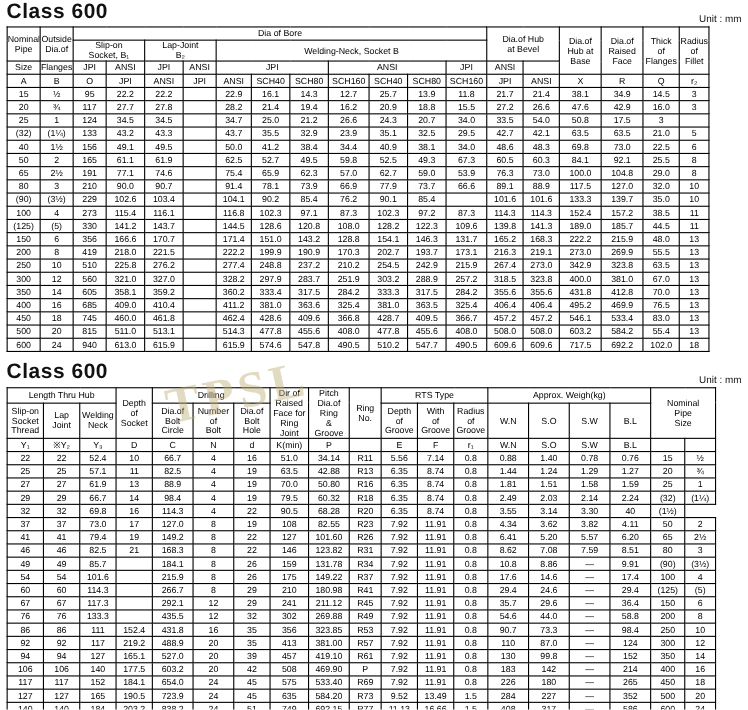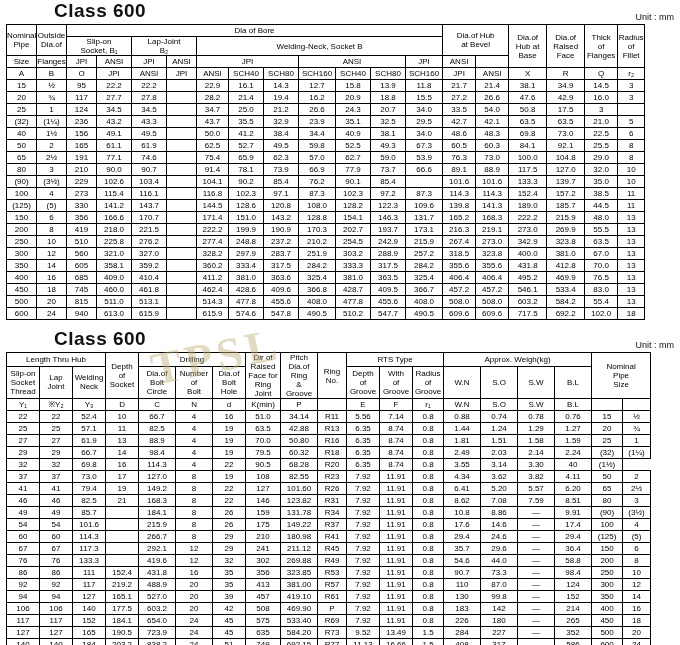--- a/index.html
+++ b/index.html
@@ -1,18 +1,18 @@
 <!DOCTYPE html>
 <html><head>
 <meta charset="utf-8">
 <style>
   html,body{margin:0;padding:0;background:#ffffff;}
   body{width:680px;height:645px;font-family:"Liberation Sans", sans-serif;color:#000;position:relative;overflow:hidden;}
   .sheet{position:relative;width:680px;height:645px;}
-  .title{font-size:19px;font-weight:bold;color:#111;letter-spacing:0.5px;margin-left:48px;}
+  .title{font-size:19px;font-weight:bold;color:#111;letter-spacing:0.5px;}
   .unit{font-size:9px;text-align:right;color:#111;}
   .hdrline{display:flex;align-items:flex-end;justify-content:space-between;padding:0 6px 2px 6px;}
   table{border-collapse:collapse;table-layout:fixed;}
   table.grid{width:620px;margin:0 6px;padding-left:37px;}
   table.grid th, table.grid td{
      border:1px solid #000;
      font-size:8px;
      text-align:center;
      padding:0;
      height:11px;
@@ -155,21 +155,21 @@
           <td>15</td>
           <td>½</td>
           <td>95</td>
           <td>22.2</td>
           <td>22.2</td>
           <td></td>
           <td>22.9</td>
           <td>16.1</td>
           <td>14.3</td>
           <td>12.7</td>
-          <td>15.8</td>
+          <td>25.7</td>
           <td>13.9</td>
           <td>11.8</td>
           <td>21.7</td>
           <td>21.4</td>
           <td>38.1</td>
           <td>34.9</td>
           <td>14.5</td>
           <td>3</td>
         </tr>
         <tr>
@@ -210,21 +210,21 @@
           <td>33.5</td>
           <td>54.0</td>
           <td>50.8</td>
           <td>17.5</td>
           <td>3</td>
           <td></td>
         </tr>
         <tr>
           <td>(32)</td>
           <td>(1¼)</td>
-          <td>236</td>
+          <td>133</td>
           <td>43.2</td>
           <td>43.3</td>
           <td></td>
           <td>43.7</td>
           <td>35.5</td>
           <td>32.9</td>
           <td>23.9</td>
           <td>35.1</td>
           <td>32.5</td>
           <td>29.5</td>
@@ -716,21 +716,21 @@
           <td>66.7</td>
           <td>4</td>
           <td>16</td>
           <td>51.0</td>
           <td>34.14</td>
           <td>R11</td>
           <td>5.56</td>
           <td>7.14</td>
           <td>0.8</td>
           <td>0.88</td>
-          <td>0.74</td>
+          <td>1.40</td>
           <td>0.78</td>
           <td>0.76</td>
           <td>15</td>
           <td>½</td>
         </tr>
         <tr>
           <td>25</td>
           <td>25</td>
           <td>57.1</td>
           <td>11</td>
@@ -957,21 +957,21 @@
           <td>—</td>
           <td>36.4</td>
           <td>150</td>
           <td>6</td>
         </tr>
         <tr>
           <td>76</td>
           <td>76</td>
           <td>133.3</td>
           <td></td>
-          <td>419.6</td>
+          <td>435.5</td>
           <td>12</td>
           <td>32</td>
           <td>302</td>
           <td>269.88</td>
           <td>R49</td>
           <td>7.92</td>
           <td>11.91</td>
           <td>0.8</td>
           <td>54.6</td>
           <td>44.0</td>

